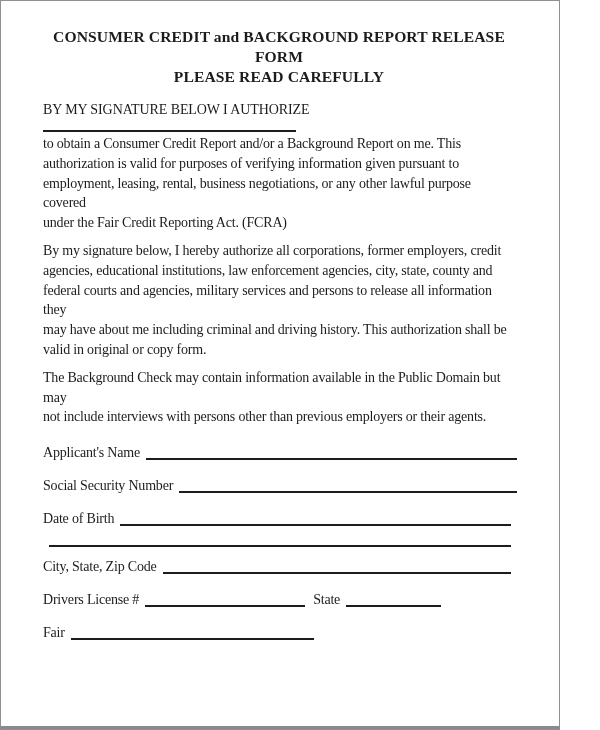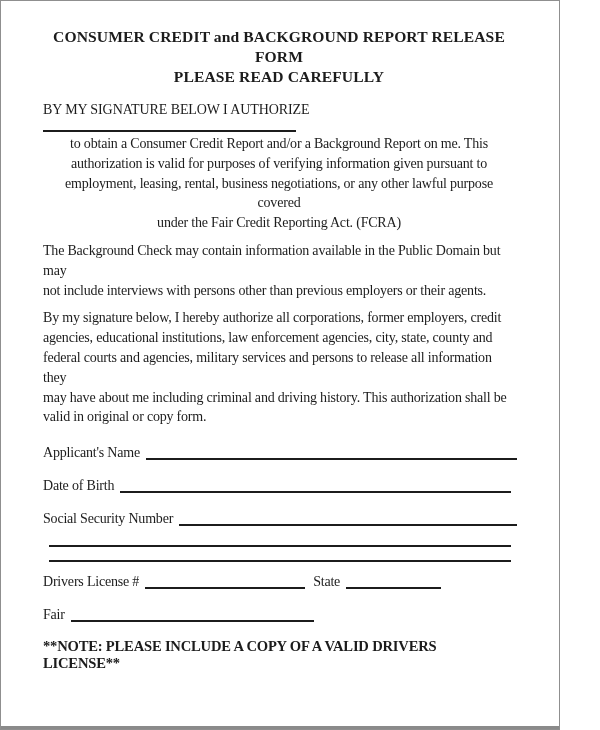--- a/index.html
+++ b/index.html
@@ -37,21 +37,21 @@
     border-bottom: 2px solid #1c1c1c;
   }
   .para {
     margin: 0;
     margin-top: 8px;
     font-size: 14px;
     letter-spacing: -0.2px;
     line-height: 19.8px;
     white-space: pre-line;
   }
-  .para.first { margin-top: 2px; text-align: center; }
+  .para.first { margin-top: 2px; }
   .fields { margin-top: 16px; }
   .field-row {
     display: flex;
     align-items: baseline;
     margin-top: 13px;
     font-size: 14px;
     letter-spacing: -0.2px;
     line-height: 20px;
     white-space: nowrap;
   }
@@ -98,67 +98,67 @@
 
     <div class="subhead">BY MY SIGNATURE BELOW I AUTHORIZE</div>
 
     <div class="authorize-line"></div>
 
     <p class="para first">to obtain a Consumer Credit Report and/or a Background Report on me. This
 authorization is valid for purposes of verifying information given pursuant to
 employment, leasing, rental, business negotiations, or any other lawful purpose covered
 under the Fair Credit Reporting Act. (FCRA)</p>
 
-    <p class="para">The Background Check may contain information available in the Public Domain but may
-not include interviews with persons other than previous employers or their agents.</p>
-
     <p class="para">By my signature below, I hereby authorize all corporations, former employers, credit
 agencies, educational institutions, law enforcement agencies, city, state, county and
 federal courts and agencies, military services and persons to release all information they
 may have about me including criminal and driving history. This authorization shall be
 valid in original or copy form.</p>
 
+    <p class="para">The Background Check may contain information available in the Public Domain but may
+not include interviews with persons other than previous employers or their agents.</p>
+
     <div class="fields">
 
       <div class="field-row w474">
         <span>Applicant's Name</span>
-        <span class="fill grow"></span>
-      </div>
-
-      <div class="field-row w468">
-        <span>Date of Birth</span>
         <span class="fill grow"></span>
       </div>
 
       <div class="field-row w474">
         <span>Social Security Number</span>
         <span class="fill grow"></span>
       </div>
 
       <div class="field-row w468">
+        <span>Date of Birth</span>
         <span class="fill grow"></span>
       </div>
 
       <div class="field-row w468">
+        <span class="fill grow"></span>
+      </div>
+
+      <div class="field-row w468">
+        <span>City, State, Zip Code</span>
         <span class="fill grow"></span>
       </div>
 
       <div class="field-row">
         <span>Drivers License #</span>
         <span class="fill fill-dl"></span>
         <span class="state-label">State</span>
         <span class="fill fill-state"></span>
       </div>
 
 
       <div class="field-row">
         <span>Fair</span>
         <span class="fill fill-date"></span>
       </div>
 
     </div>
 
-    <div class="note">**NOTE: PLEASE INCLUDE A COPY OF A VALID DRIVERS LICENSE**</div>
 
   </div>
 
   <div class="bottom-bar"></div>
 </div>
 
 </body></html>

